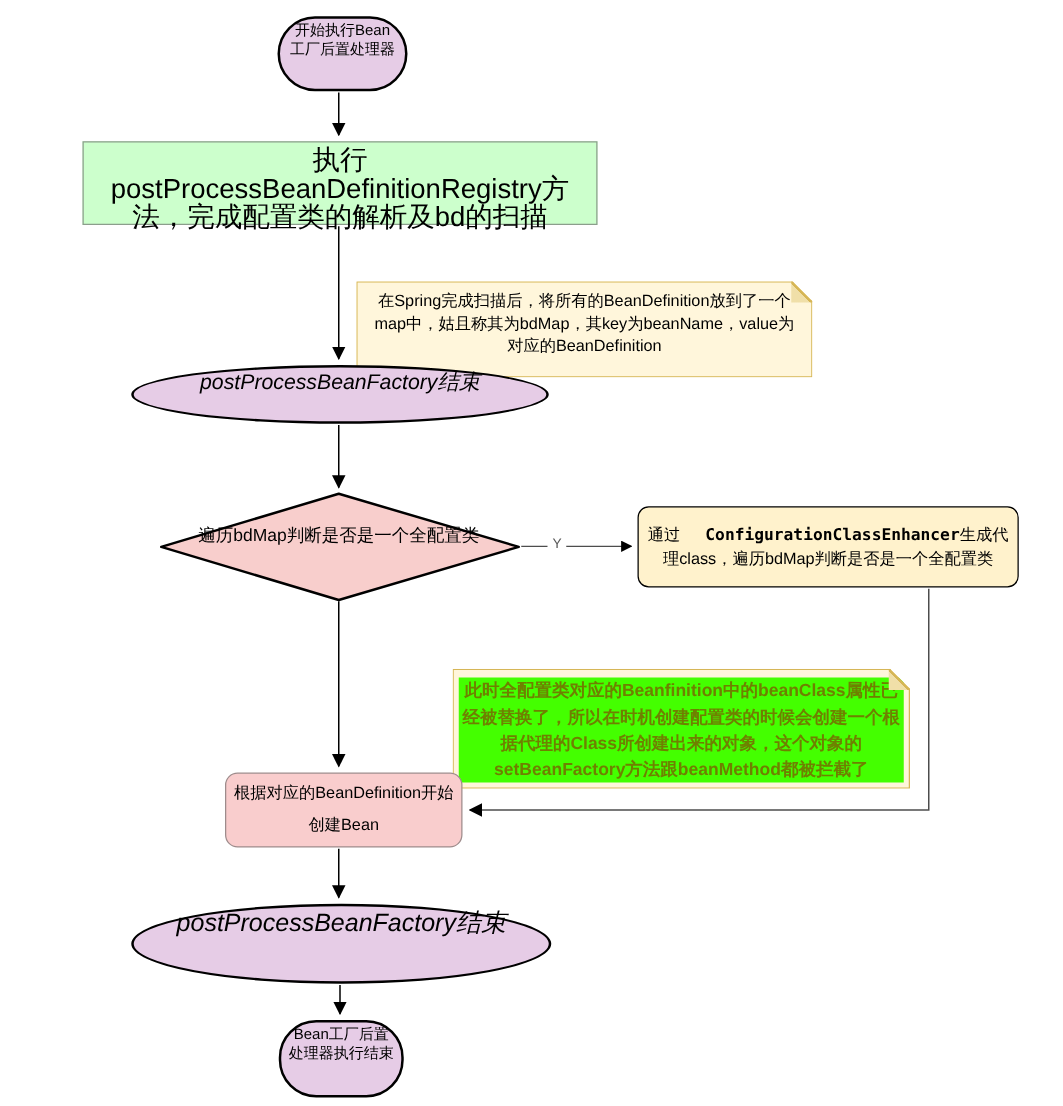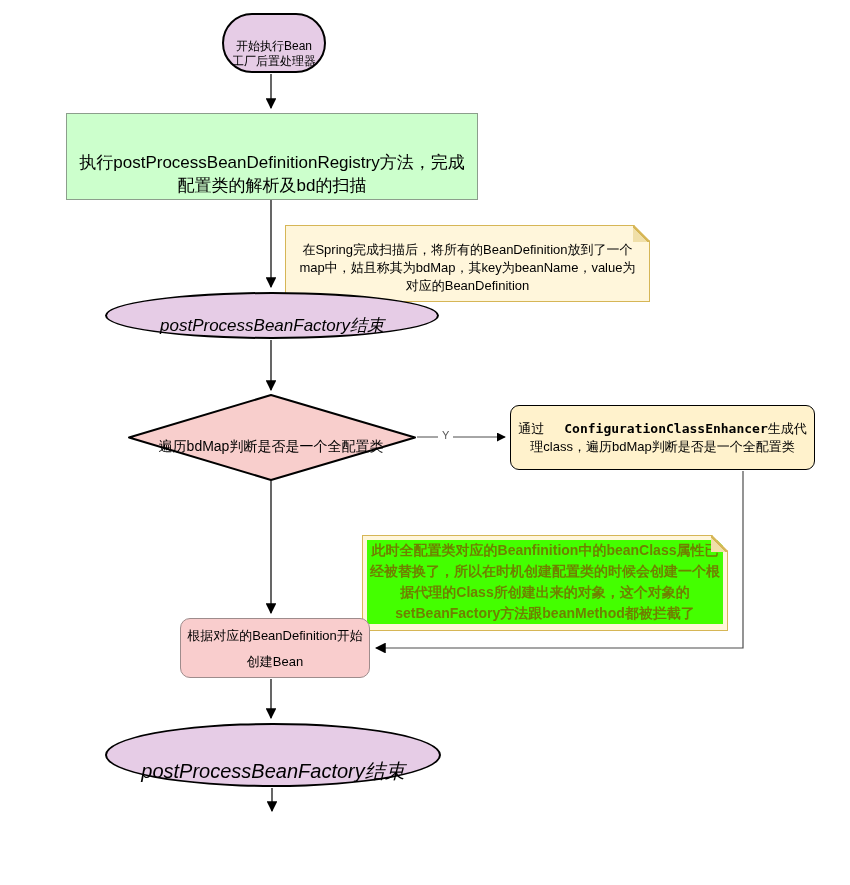--- a/index.html
+++ b/index.html
@@ -3,39 +3,39 @@
 <meta charset="utf-8">
 <style>
   html, body { margin:0; padding:0; }
   body {
     width:850px; height:885px; position:relative; background:#ffffff;
     font-family:"Liberation Sans","DejaVu Sans",sans-serif; overflow:hidden;
     color:#000;
   }
   #canvas { position:absolute; inset:0; }
   svg.connectors { position:absolute; left:0; top:0; z-index:1; }
-  .shape { position:absolute; z-index:2; display:flex; align-items:flex-end;
+  .shape { position:absolute; z-index:2; display:flex; align-items:flex-start;
     justify-content:center; text-align:center; box-sizing:border-box; }
 
   .page-title { position:absolute; left:345px; top:27px; z-index:2;
     font-size:26px; font-weight:bold; letter-spacing:1px; white-space:nowrap; }
 
   .stadium { background:var(--stadium-fill); border:2px solid #000;
     border-radius:30px; font-size:12px; line-height:15px; padding:2px 6px; }
   #start-stadium { left:222px; top:13px; width:104px; height:60px; }
   #end-stadium   { left:223px; top:816px; width:100px; height:62px; }
 
   .ellipse { background:var(--stadium-fill); border:2px solid #000;
     border-radius:50%;font-style:italic; }
   #ellipse-factory-end-1 { left:105px; top:292px; width:334px; height:47px; font-size:17px; }
   #ellipse-factory-end-2 { left:105px; top:723px; width:336px; height:64px; font-size:20px; }
 
-  #green-rect { left:66px; top:113px; width:412px; height:87px;
+  #green-rect { left:66px; top:113px; width:412px; height:67px;
     background:var(--green-fill); border:1px solid #8c9e8c;
-    font-size:17px; line-height:23px; padding:2px 12px; }
+    font-size:22px; line-height:23px; padding:2px 12px; }
 
   .note { background:var(--note-fill); border:1px solid var(--note-border);
     clip-path:polygon(0 0, calc(100% - 16px) 0, 100% 16px, 100% 100%, 0 100%);margin-top:32px; }
   .note::after { content:""; position:absolute; top:-1px; right:-1px;
     width:17px; height:17px;
     background:linear-gradient(225deg, rgba(0,0,0,0) 46%, var(--note-border) 46%, var(--note-border) 56%, #f0dfa8 56%); }
   #note-bdmap { left:285px; top:193px; width:365px; height:77px;
     font-size:13px; line-height:18px; padding:6px 8px; }
   #note-proxy { left:362px; top:503px; width:366px; height:96px;
     padding:6px 4px; }
@@ -118,14 +118,17 @@
   </div>
 
   <div class="shape" id="pink-rect">
     <span>根据对应的BeanDefinition开始创建Bean</span>
   </div>
 
   <div class="shape ellipse" id="ellipse-factory-end-2">
     <span>postProcessBeanFactory结束</span>
   </div>
 
+  <div class="shape stadium" id="end-stadium">
+    <span>Bean工厂后置处理器执行结束</span>
+  </div>
 
 </div>
 
 </body></html>

